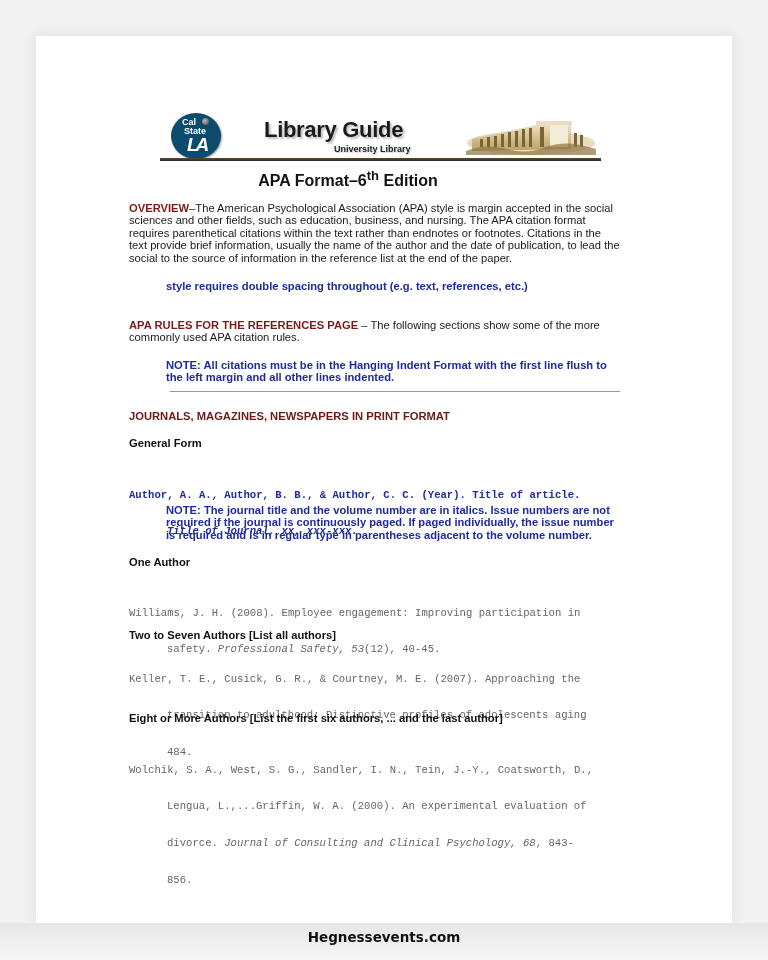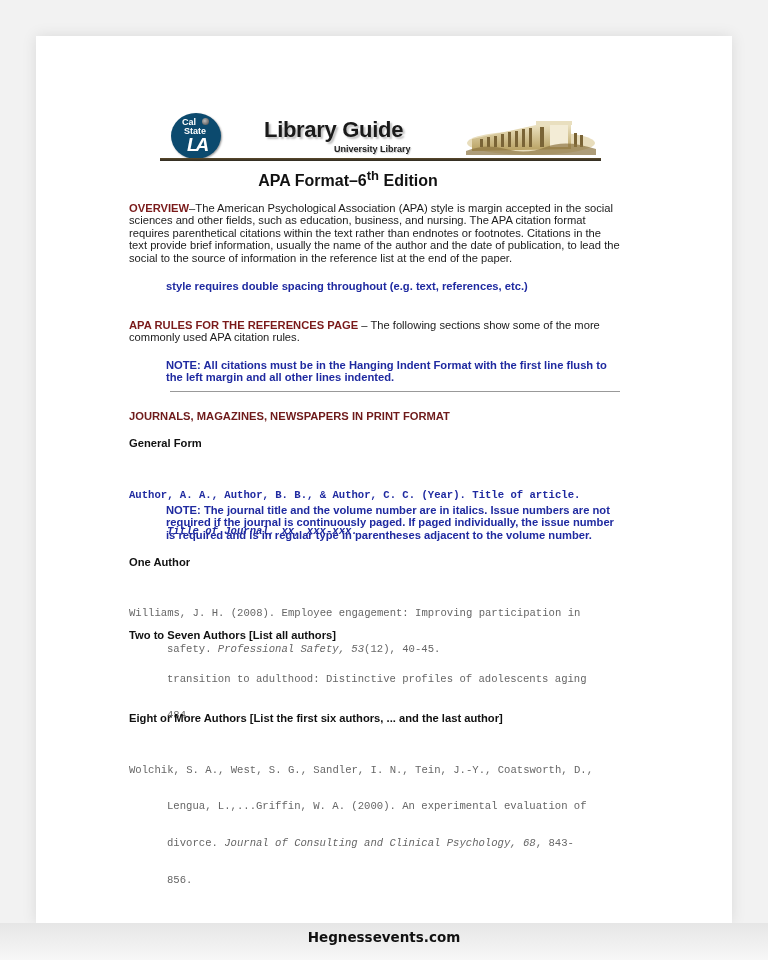--- a/index.html
+++ b/index.html
@@ -162,20 +162,21 @@
 <div class="sub-head" style="top:556px;">One Author</div>
 
 <div class="mono" style="top:582px;">
   <div>Williams, J. H. (2008). Employee engagement: Improving participation in</div>
   <div class="indent"><span>safety. </span><span class="it">Professional Safety, 53</span><span>(12), 40-45.</span></div>
 </div>
 
 <div class="sub-head" style="top:621px;margin-top:8px;">Two to Seven Authors [List all authors]</div>
 
 <div class="mono" style="top:648px;">
+  <div>Keller, T. E., Cusick, G. R., &amp; Courtney, M. E. (2007). Approaching the</div>
   <div class="indent">transition to adulthood: Distinctive profiles of adolescents aging</div>
   <div class="indent">484.</div>
 </div>
 
 <div class="sub-head" style="top:712px;">Eight or More Authors [List the first six authors, ... and the last author]</div>
 
 <div class="mono" style="top:739px;">
   <div>Wolchik, S. A., West, S. G., Sandler, I. N., Tein, J.-Y., Coatsworth, D.,</div>
   <div class="indent">Lengua, L.,...Griffin, W. A. (2000). An experimental evaluation of</div>
   <div class="indent"><span>divorce. </span><span class="it">Journal of Consulting and Clinical Psychology, 68</span><span>, 843-</span></div>

